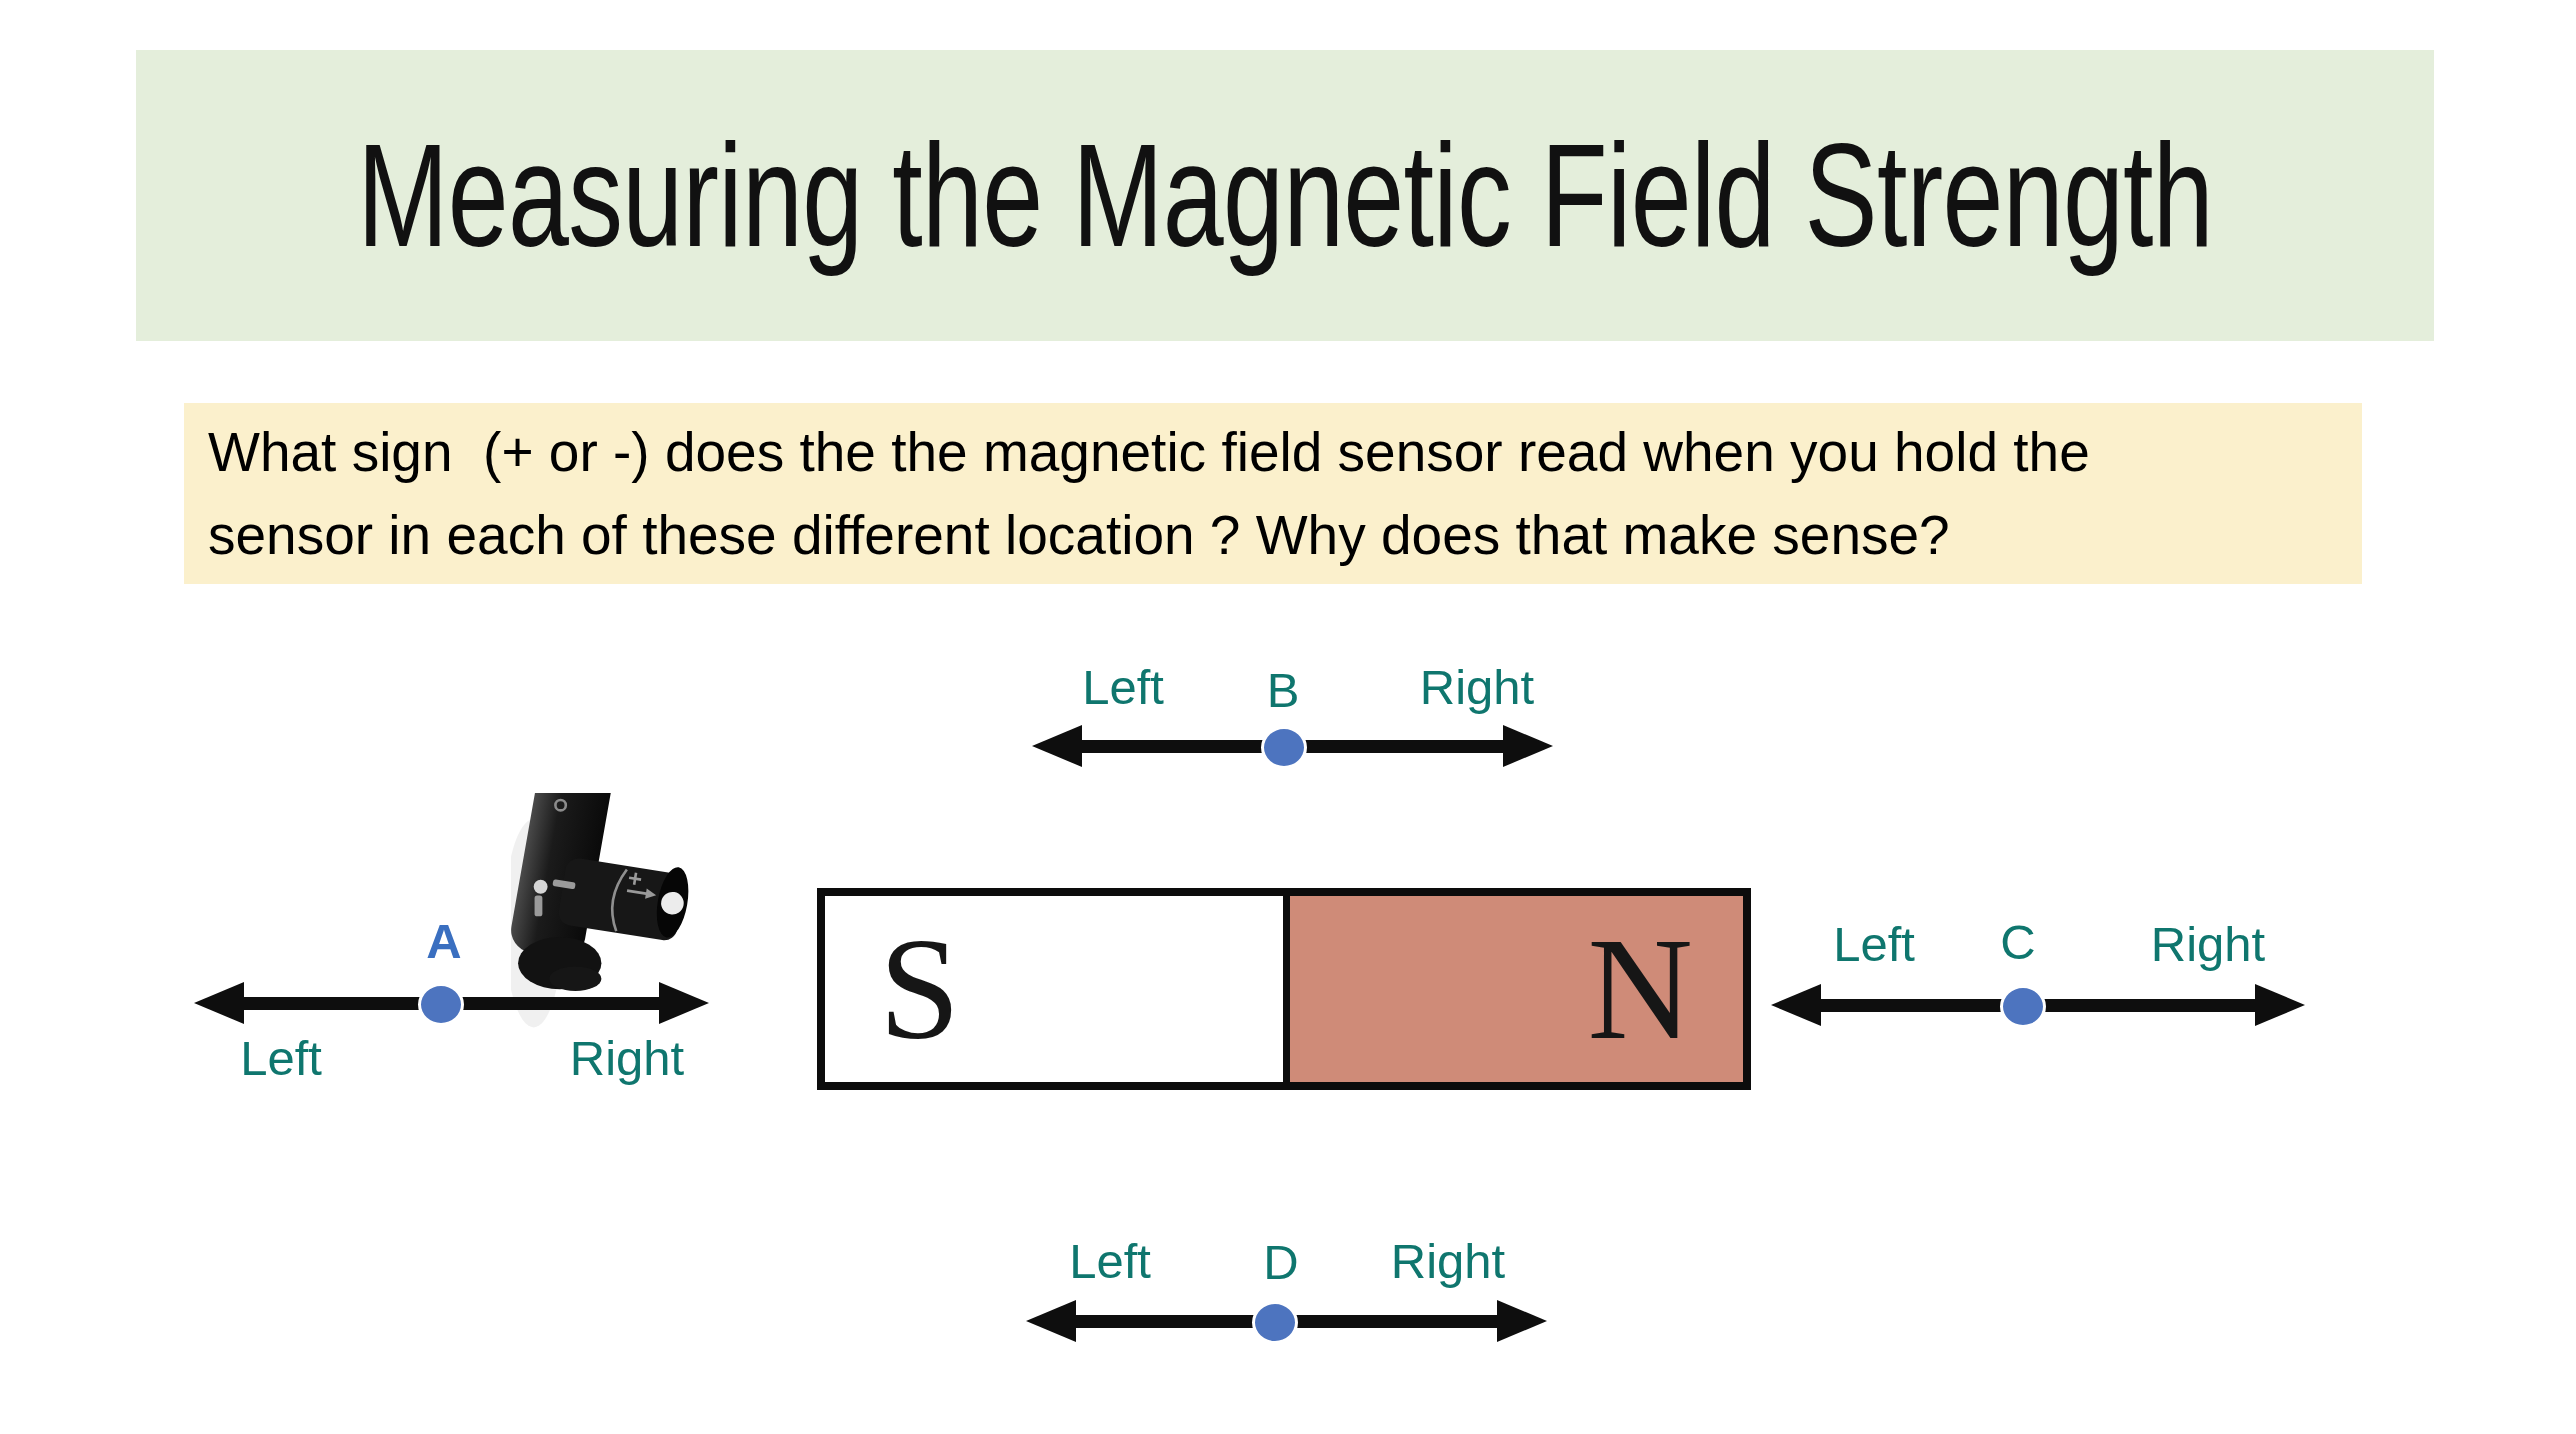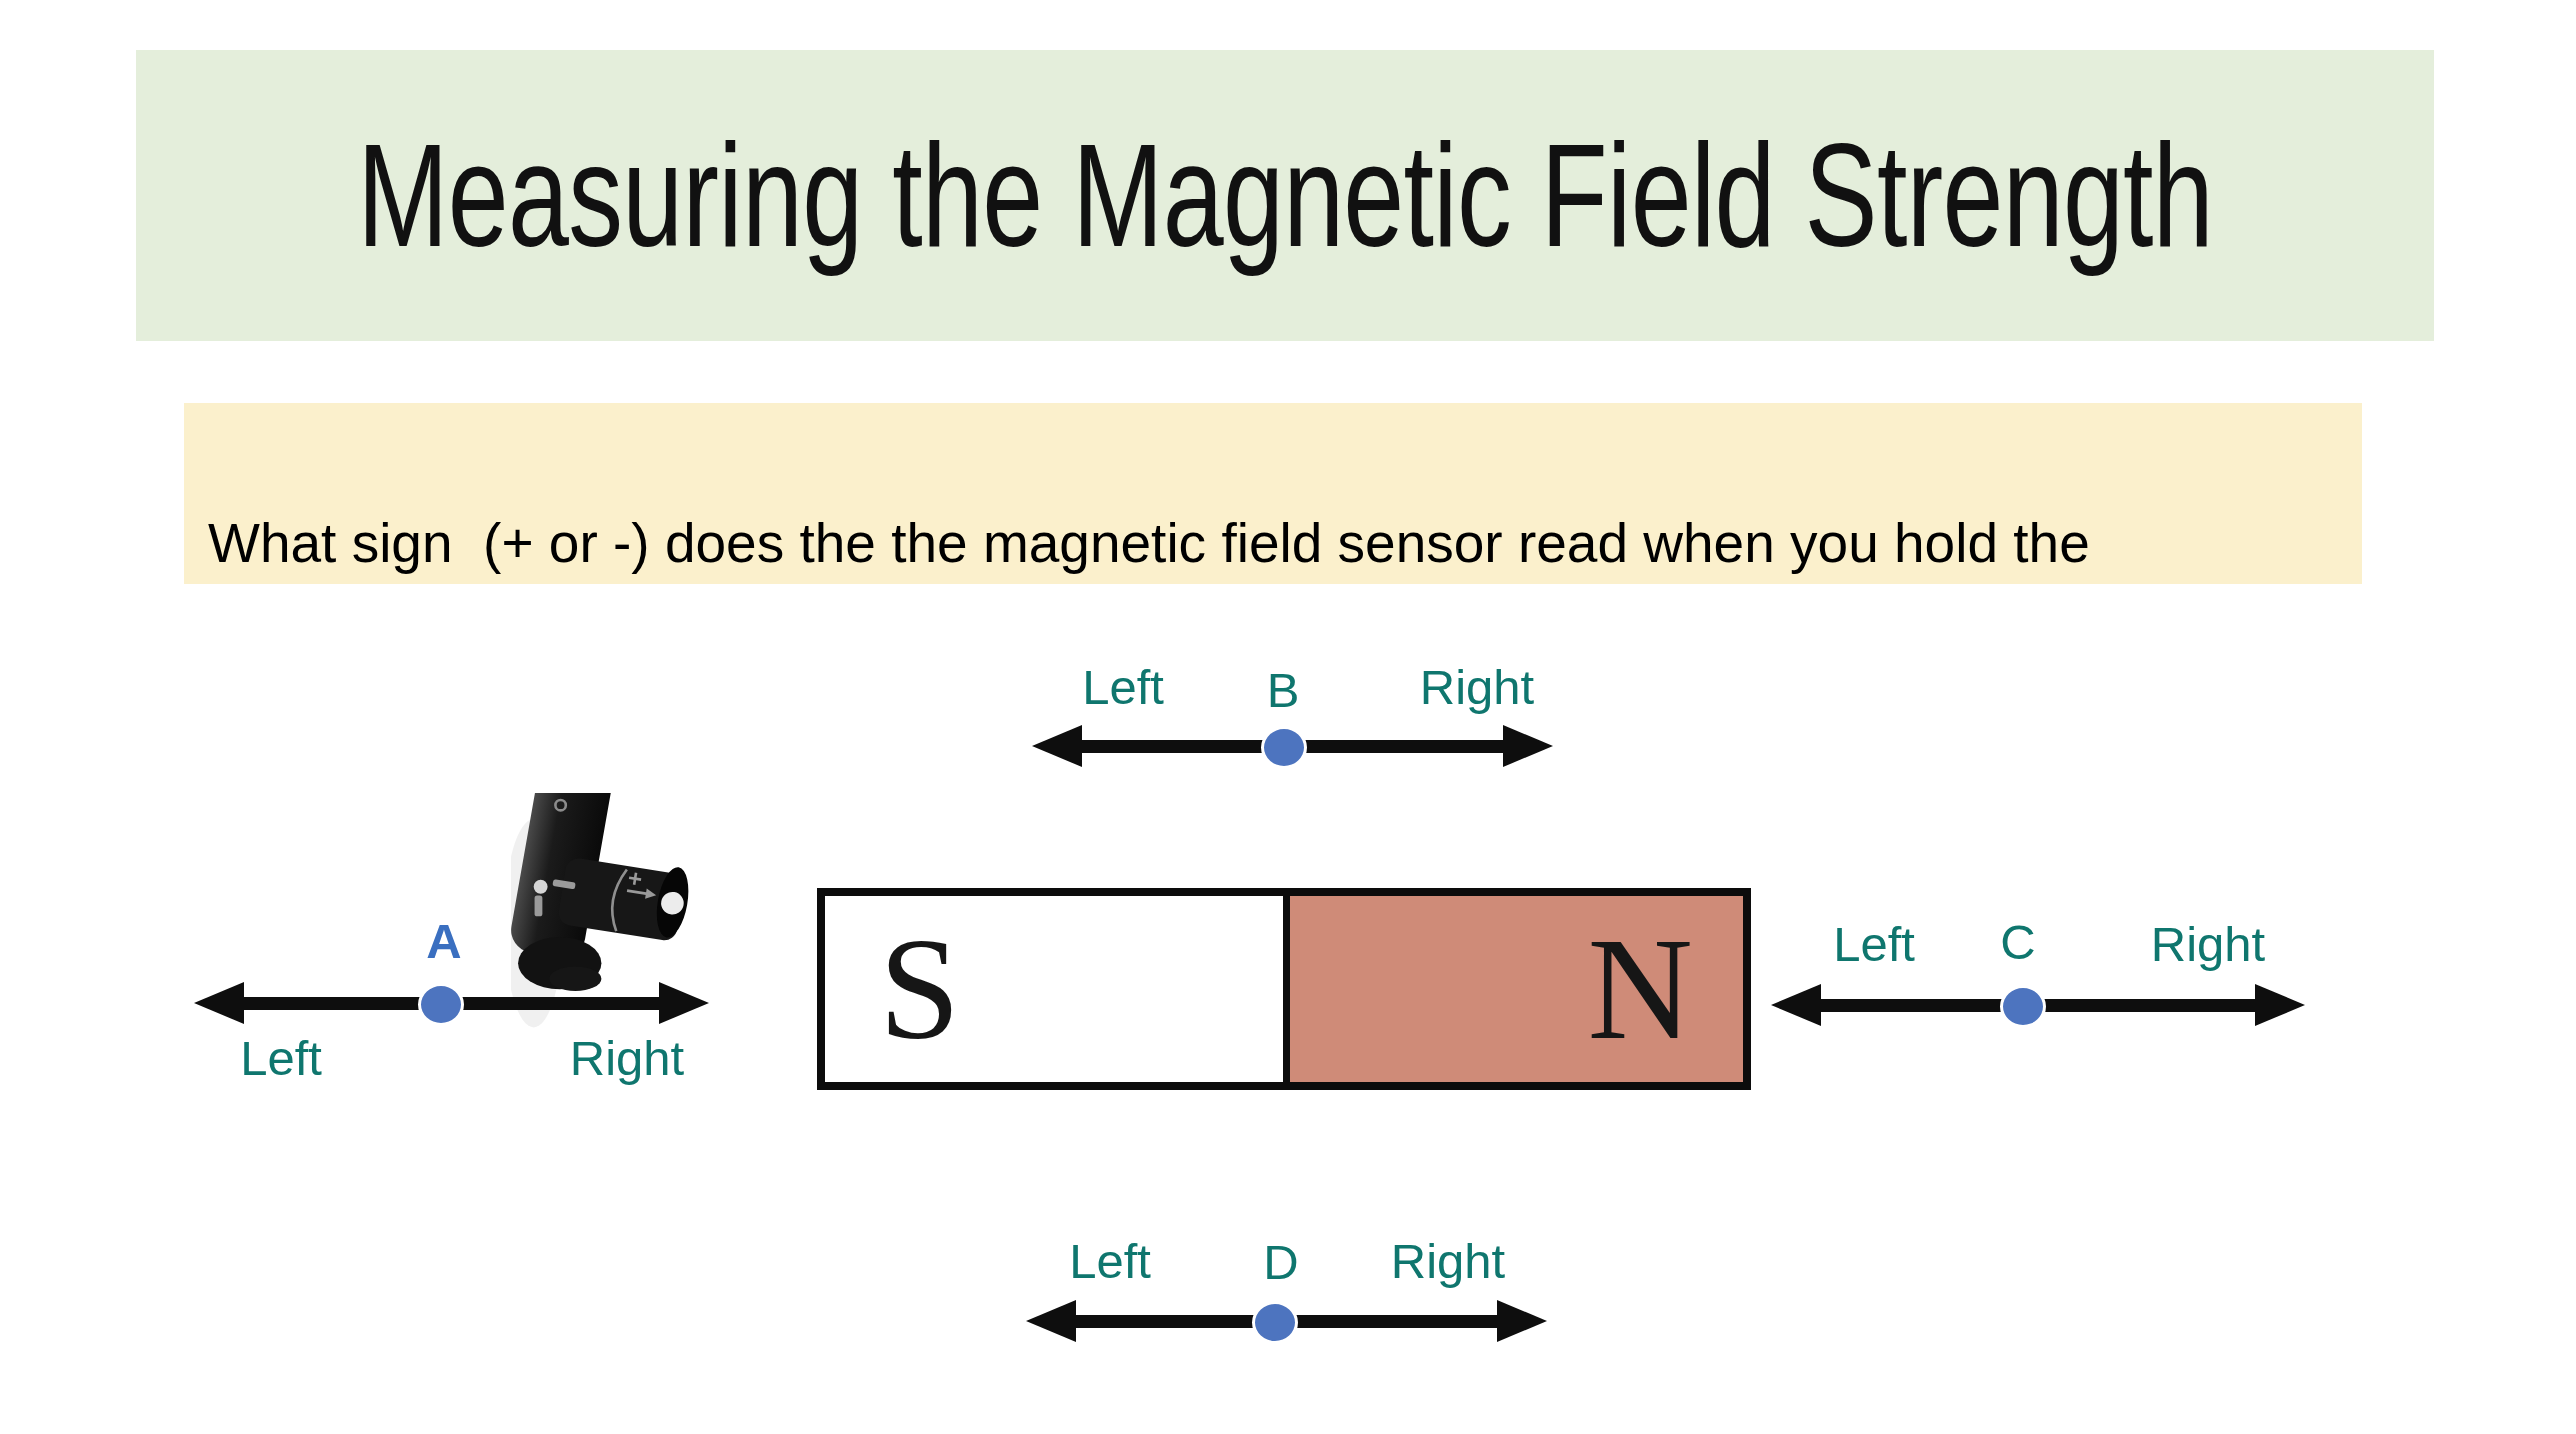--- a/index.html
+++ b/index.html
@@ -19,21 +19,21 @@
   }
   .banner h1{
     margin:0;font-size:146px;font-weight:300;color:#111111;
     white-space:pre;letter-spacing:-0.9px;
     transform:scaleX(0.75);transform-origin:center center;
   }
   
   .question{
     position:absolute;left:184px;top:403px;width:2178px;height:181px;
     background:#fbf0cc;box-sizing:border-box;
-    display:flex;flex-direction:column;justify-content:flex-end;
+    display:flex;flex-direction:column;justify-content:center;
     padding-left:24px;
     font-size:55px;line-height:1.5;color:#000000;
   }
   .q-line{white-space:pre-wrap;}
   
   .magnet{
     position:absolute;left:817px;top:888px;width:934px;height:202px;
     border:8.7px solid #0c0c0c;box-sizing:border-box;display:flex;
   }
   .pole{
@@ -66,20 +66,21 @@
 <body>
 
 <div id="slide">
 
   <div class="banner">
     <h1>Measuring the Magnetic Field Strength</h1>
   </div>
 
   <div class="question">
     <span class="q-line">What sign  (+ or -) does the the magnetic field sensor read when you hold the</span>
+    <span class="q-line">sensor in each of these different location ? Why does that make sense?</span>
   </div>
 
   <svg class="sensor" viewBox="0 0 252 288" aria-hidden="true">
     <defs>
       <linearGradient id="hg" x1="0" y1="0" x2="1" y2="0">
         <stop offset="0" stop-color="#4a4a4a"></stop>
         <stop offset="0.35" stop-color="#1b1b1b"></stop>
         <stop offset="1" stop-color="#0a0a0a"></stop>
       </linearGradient>
     </defs>

